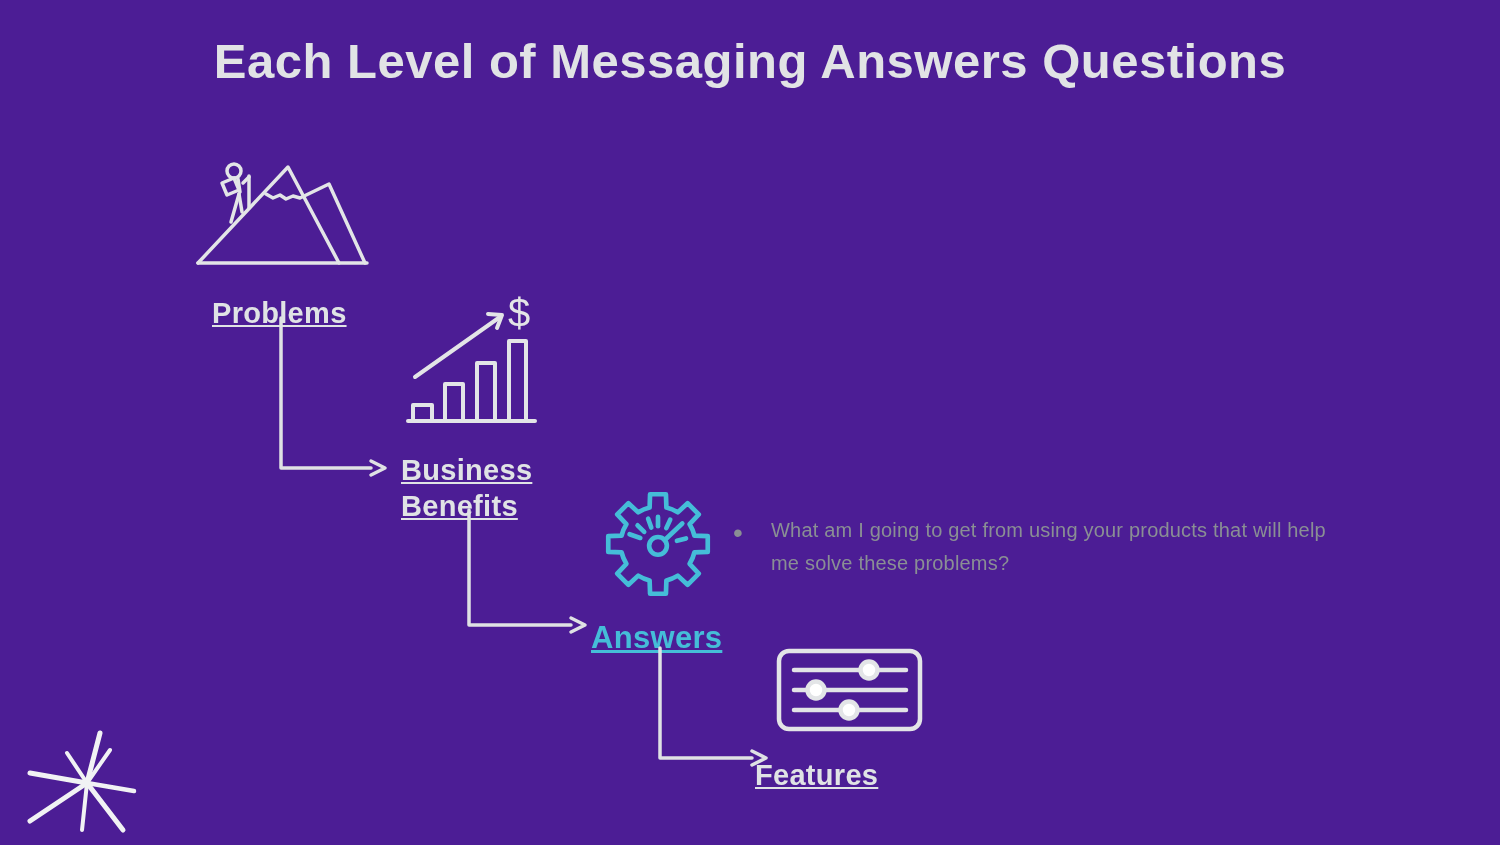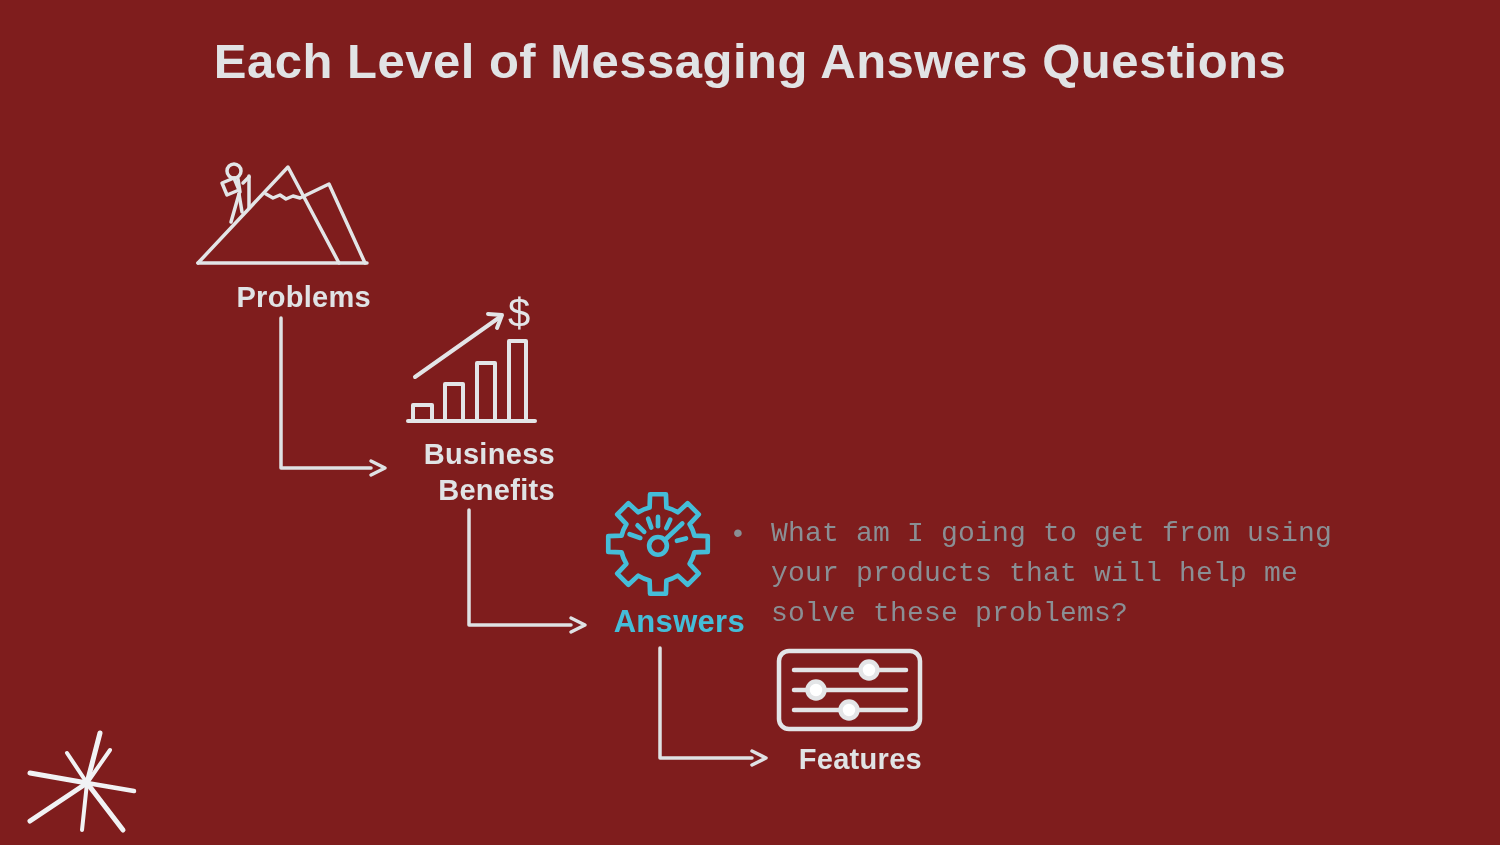--- a/index.html
+++ b/index.html
@@ -1,46 +1,45 @@
 <!DOCTYPE html>
 <html style="--accent: #45bdd8; --muted: #e3e5e7; --label: #e0e3e5; --title: #e1e3e5; --arrow: #dfe2e4; --body-text: #8a8f94; --starburst: #f1f2f4;"><head>
 <meta charset="utf-8">
 <style>
   html,body{margin:0;padding:0;background:#ffffff;}
   .slide{
-    position:relative;width:1500px;height:845px;background:#7f1d1d;
+    position:relative;width:1500px;height:845px;background:#4c1d95;
     overflow:hidden;font-family:"Liberation Sans",sans-serif;
   }
   .title{
     position:absolute;top:33px;left:0;width:100%;margin:0;
     text-align:center;font-size:49px;font-weight:700;letter-spacing:.5px;
     color:var(--title,#e1e3e5);line-height:56px;
   }
   .step-label{
-    position:absolute;text-align:right;font-weight:700;font-size:29px;
-    letter-spacing:.3px;color:var(--label,#e0e3e5);line-height:36px;margin:0;
+    position:absolute;text-align:left;font-weight:700;font-size:29px;
+    letter-spacing:.3px;color:var(--label,#e0e3e5);line-height:36px;margin:16px;text-decoration:underline;
   }
   .label-problems{left:196px;top:279px;width:175px;}
   .label-business-outcomes{left:385px;top:436px;width:170px;}
   .label-benefits{left:575px;top:604px;width:170px;font-size:31px;color:var(--accent,#45bdd8);}
-  .label-features{left:776px;top:741px;width:146px;}
+  .label-features{left:739px;top:741px;width:146px;}
   .abs{position:absolute;}
   svg{display:block;overflow:visible;}
   .muted{color:var(--muted,#e3e5e7);}
   .accent{color:var(--accent,#45bdd8);}
   .arrowline{color:var(--arrow,#dfe2e4);}
   .bullet-marker{
     position:absolute;left:733px;top:516px;font-size:28px;
     color:var(--body-text,#8a8f94);line-height:33px;
   }
   .bullet-text{
     position:absolute;left:771px;top:514px;width:565px;margin:0;
-    font-size:28px;line-height:40px;letter-spacing:.2px;
+    font-size:20px;line-height:33px;letter-spacing:.2px;
     color:var(--body-text,#8a8f94);
-    font-family:Liberation Mono, monospace;
   }
   .starburst{color:var(--starburst,#f1f2f4);}
 </style>
 </head>
 <body>
 
 <div class="slide">
 
   <h1 class="title">Each Level of Messaging Answers Questions</h1>
 

